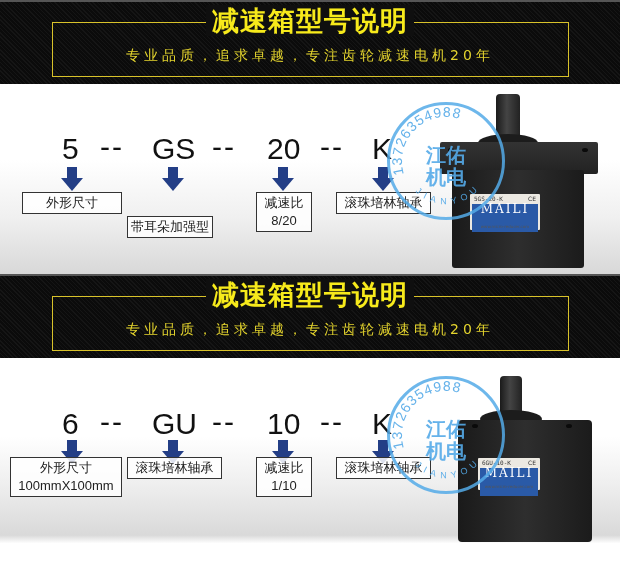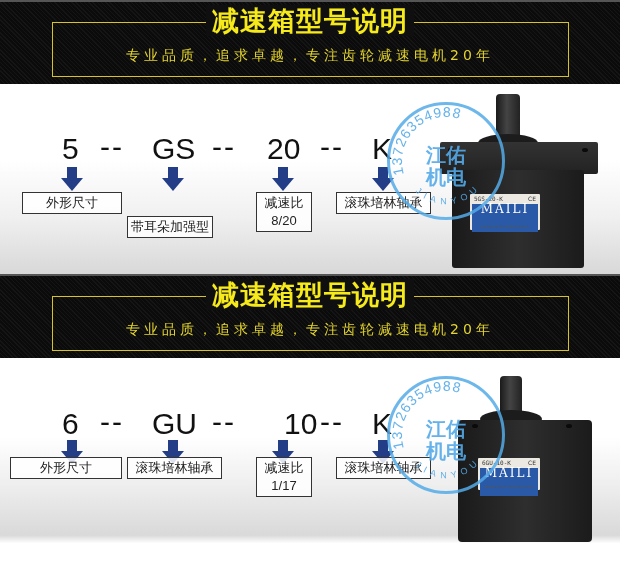--- a/index.html
+++ b/index.html
@@ -192,21 +192,21 @@
   <div class="frame"></div>
   <div class="title"><span>减速箱型号说明</span></div>
   <div class="subtitle">专业品质，追求卓越，专注齿轮减速电机20年</div>
 </div>
 
 <div class="section" style="top:358px;height:206px;background:linear-gradient(180deg,#ffffff 0%,#ffffff 38%,#eeeeee 62%,#d9d9d9 86%,#ffffff 90%,#ffffff 100%);">
   <div class="code-part" style="left:62px;top:51px;">6</div>
   <div class="dash" style="left:100px;top:49px;">--</div>
   <div class="code-part" style="left:152px;top:51px;">GU</div>
   <div class="dash" style="left:212px;top:49px;">--</div>
-  <div class="code-part" style="left:284px;top:51px;">10</div>
+  <div class="code-part" style="left:267px;top:51px;">10</div>
   <div class="dash" style="left:320px;top:49px;">--</div>
   <div class="code-part" style="left:372px;top:51px;">K</div>
 
   <div class="arrow" style="left:61px;top:82px;">
       <div class="shaft"></div>
       <div class="head"></div>
     </div>
   <div class="arrow" style="left:162px;top:82px;">
       <div class="shaft"></div>
       <div class="head"></div>
@@ -215,27 +215,28 @@
       <div class="shaft"></div>
       <div class="head"></div>
     </div>
   <div class="arrow" style="left:372px;top:82px;">
       <div class="shaft"></div>
       <div class="head"></div>
     </div>
 
   <div class="label-box" style="left:10px;top:99px;width:112px;">
     <div>外形尺寸</div>
+    <div>100mmX100mm</div>
   </div>
   <div class="label-box" style="left:127px;top:99px;width:95px;">
     <div>滚珠培林轴承</div>
   </div>
   <div class="label-box" style="left:256px;top:99px;width:56px;">
     <div>减速比</div>
-    <div>1/17</div>
+    <div>1/10</div>
   </div>
   <div class="label-box" style="left:336px;top:99px;width:95px;">
     <div>滚珠培林轴承</div>
   </div>
 
   <div class="motor" style="left:438px;top:0;width:170px;height:190px;">
     <div class="shaft" style="left:62px;top:18px;width:22px;height:46px;"></div>
     <div class="collar" style="left:42px;top:52px;width:62px;height:18px;"></div>
     <div class="body" style="left:20px;top:62px;width:134px;height:122px;border-radius:4px;"></div>
     <div class="hole" style="left:34px;top:66px;"></div>

